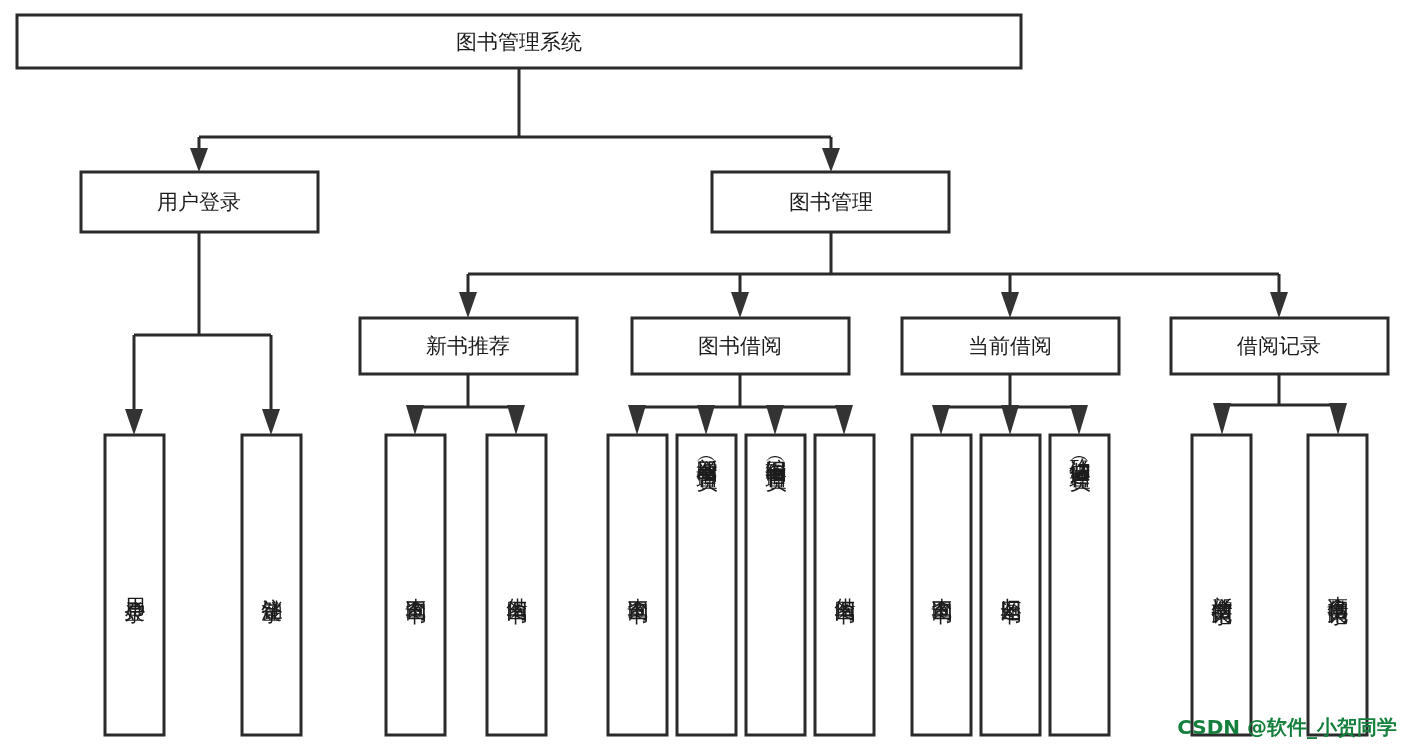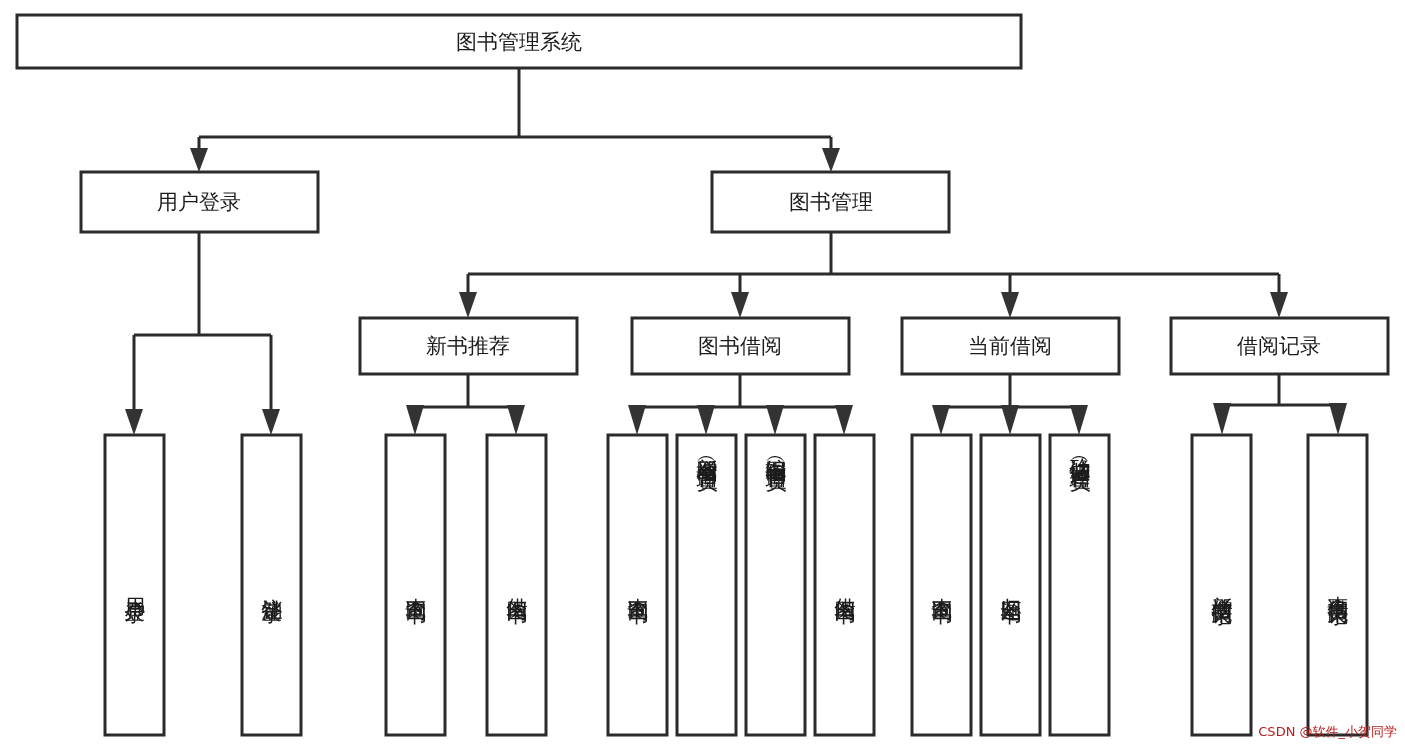--- a/index.html
+++ b/index.html
@@ -61,24 +61,25 @@
     color: #1c1c1c;
     letter-spacing: 2px;
     line-height: 1;
     white-space: nowrap;
   }
   .watermark {
     position: absolute;
     right: 8px;
     bottom: 6px;
     font-family: "DejaVu Sans", "Liberation Sans", sans-serif;
-    font-size: 13px;
-    color: #b91c1c;
+    font-size: 20px;
+    color: #15803d;
     white-space: nowrap;
     pointer-events: none;
+    font-weight: bold;
   }
 </style>
 </head>
 <body>
 
 <div id="stage">
 
   <svg id="diagram" viewBox="0 0 1405 747">
 
     <g>

